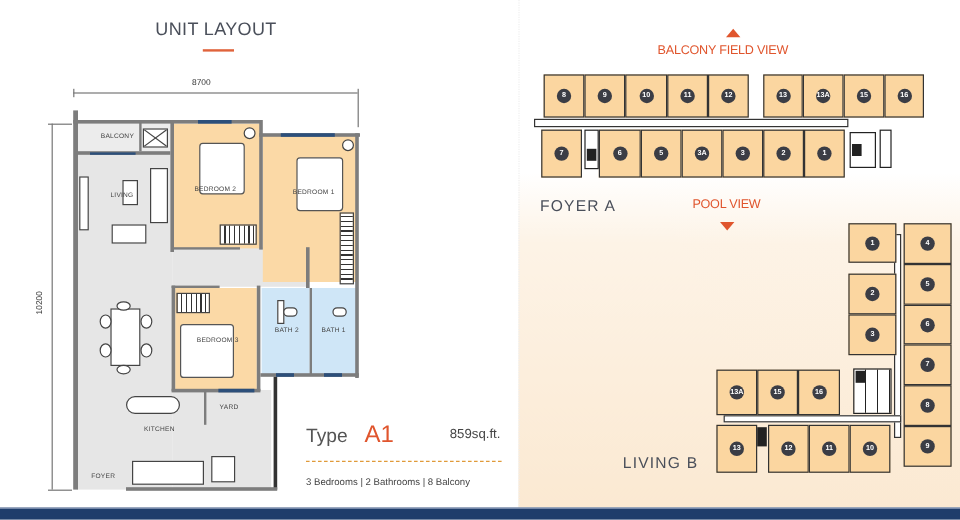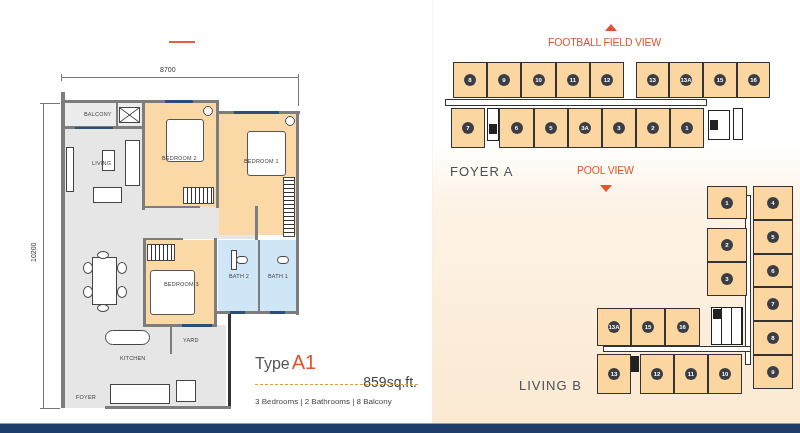--- a/index.html
+++ b/index.html
@@ -27,40 +27,41 @@
   .rlabel { position: absolute; font-size: 5.5px; color: #444; letter-spacing: 0.2px; white-space: nowrap; }
   .bed { position: absolute; background: #fff; border: 1px solid #555; border-radius: 3px; }
   .furn { position: absolute; background: #fff; border: 1px solid #444; }
   .window { position: absolute; background: #2c4f7a; }
   .xbox { position: absolute; border: 1px solid #444; background: #fff; }
   .xbox svg { width: 100%; height: 100%; display: block; }
   .circ { position: absolute; border: 1px solid #444; border-radius: 50%; background: #fff; }
 
   .type-row { position: absolute; left: 255px; top: 351px; width: 162px; }
   .type-label { font-size: 16px; color: #555; }
-  .type-code { font-size: 20px; color: #e0552d; margin-left: 2px; }
-  .sqft { position: absolute; right: 0; top: 23px; font-size: 14px; color: #444; }
+  .type-code { font-size: 20px; color: #e0552d; margin-left: 14px; }
+  .sqft { position: absolute; right: 0; top: 5px; font-size: 11px; color: #444; }
   .type-rule { position: absolute; left: 255px; top: 384px; width: 163px; border-top: 1px dashed #e09a3a; }
   .specs { position: absolute; left: 255px; top: 397px; font-size: 8px; color: #444; }
 
   .view-label { position: absolute; font-size: 10.5px; color: #e0552d; letter-spacing: -0.2px; }
   .tri-up { position: absolute; width: 0; height: 0; border-left: 6px solid transparent; border-right: 6px solid transparent; border-bottom: 7px solid #e0552d; }
   .tri-down { position: absolute; width: 0; height: 0; border-left: 6px solid transparent; border-right: 6px solid transparent; border-top: 7px solid #e0552d; }
   .block-label { position: absolute; font-size: 13px; color: #4a4f5a; letter-spacing: 1px; }
 
   .unit { position: absolute; background: #fbd6a0; border: 1.5px solid #333; }
   .unit-num { position: absolute; width: 12px; height: 12px; border-radius: 50%; background: #3b3d45; color: #fff; font-size: 6px; font-weight: bold; text-align: center; line-height: 12px; left: 50%; top: 50%; transform: translate(-50%, -50%); }
   .corr { position: absolute; background: #fff; border: 1.2px solid #333; }
   .core { position: absolute; background: #fff; border: 1.2px solid #222; }
   .core-dark { position: absolute; background: #222; }
 </style>
 </head>
 <body>
 
 <div class="left">
+  <div class="title">UNIT LAYOUT</div>
   <div class="title-underline"></div>
 
   <div class="dim-h"></div>
   <div class="dim-tick" style="left:61px;top:74px;width:1px;height:7px;"></div>
   <div class="dim-tick" style="left:298px;top:74px;width:1px;height:32px;"></div>
   <div class="dim-h-label">8700</div>
   <div class="dim-v"></div>
   <div class="dim-tick" style="left:40px;top:103px;width:20px;height:1px;"></div>
   <div class="dim-tick" style="left:40px;top:408px;width:20px;height:1px;"></div>
   <div class="dim-v-label" style="top:262px;left:30px;">10200</div>
@@ -156,21 +157,21 @@
   <div class="type-row">
     <span class="type-label">Type</span><span class="type-code">A1</span>
     <span class="sqft">859sq.ft.</span>
   </div>
   <div class="type-rule"></div>
   <div class="specs">3 Bedrooms | 2 Bathrooms | 8 Balcony</div>
 </div>
 
 <div class="right">
   <div class="tri-up" style="left:172px;top:24px;"></div>
-  <div class="view-label" style="left:115px;top:36px;">FOOTBALL FIELD VIEW</div>
+  <div class="view-label" style="left:115px;top:36px;">BALCONY FIELD VIEW</div>
 
   <div>
     <div class="corr" style="left:12px;top:99px;width:262px;height:7px;"></div>
 
     <div class="unit" style="left:20px;top:62px;width:34px;height:36px;">
         <span class="unit-num">8</span>
       </div>
     <div class="unit" style="left:54px;top:62px;width:34px;height:36px;">
         <span class="unit-num">9</span>
       </div>

